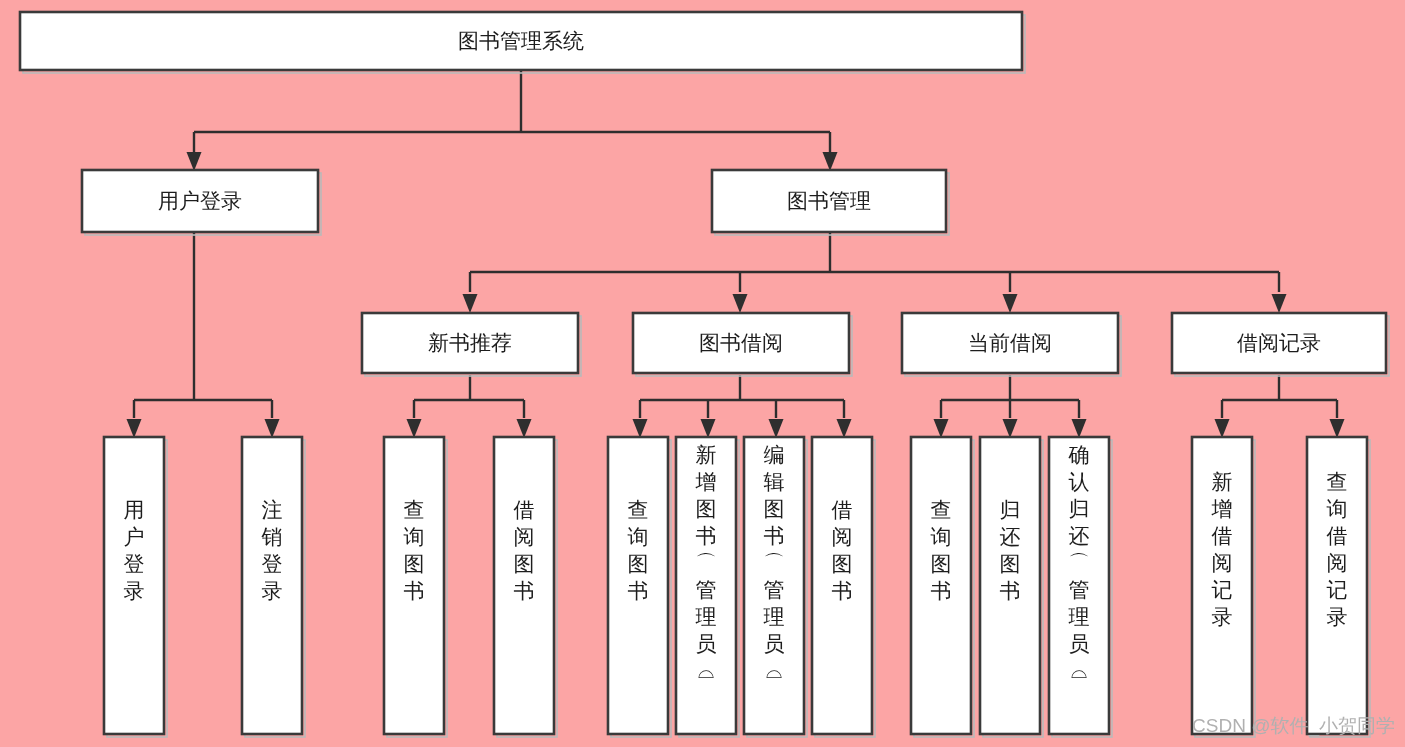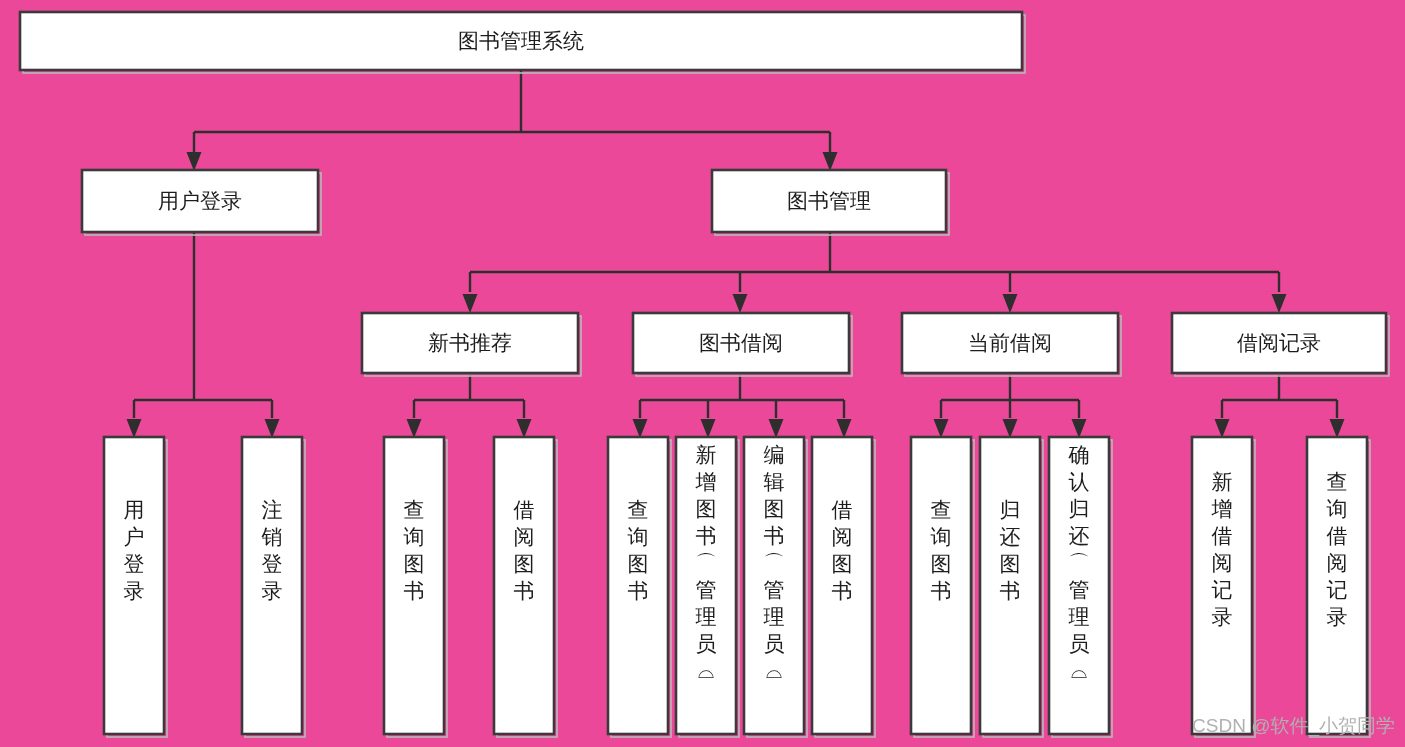--- a/index.html
+++ b/index.html
@@ -10,21 +10,21 @@
   body {
     width: 1405px;
     height: 747px;
     font-family: "Liberation Sans", "DejaVu Sans", sans-serif;
     overflow: hidden;
   }
   #diagram-root {
     position: relative;
     width: 1405px;
     height: 747px;
-    background: #ec4899;
+    background: #fca5a5;
   }
   svg.diagram-svg {
     position: absolute;
     top: 0;
     left: 0;
     width: 1405px;
     height: 747px;
   }
   .node-box {
     fill: #ffffff;

